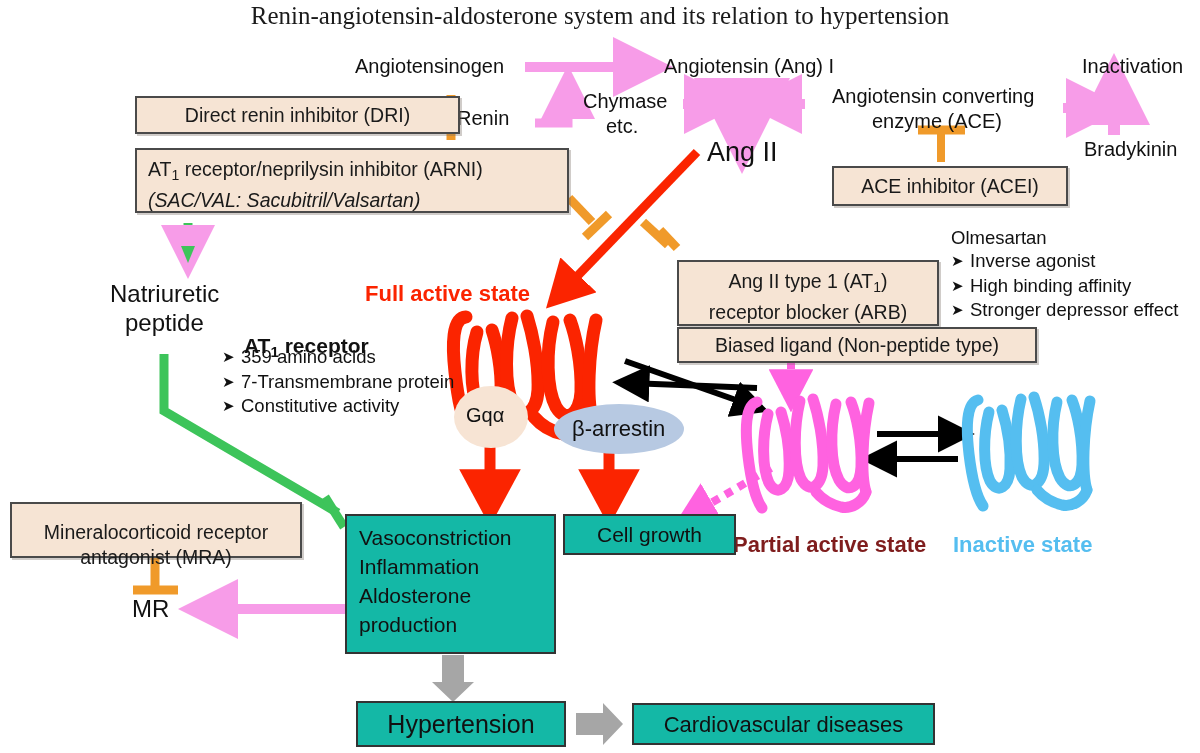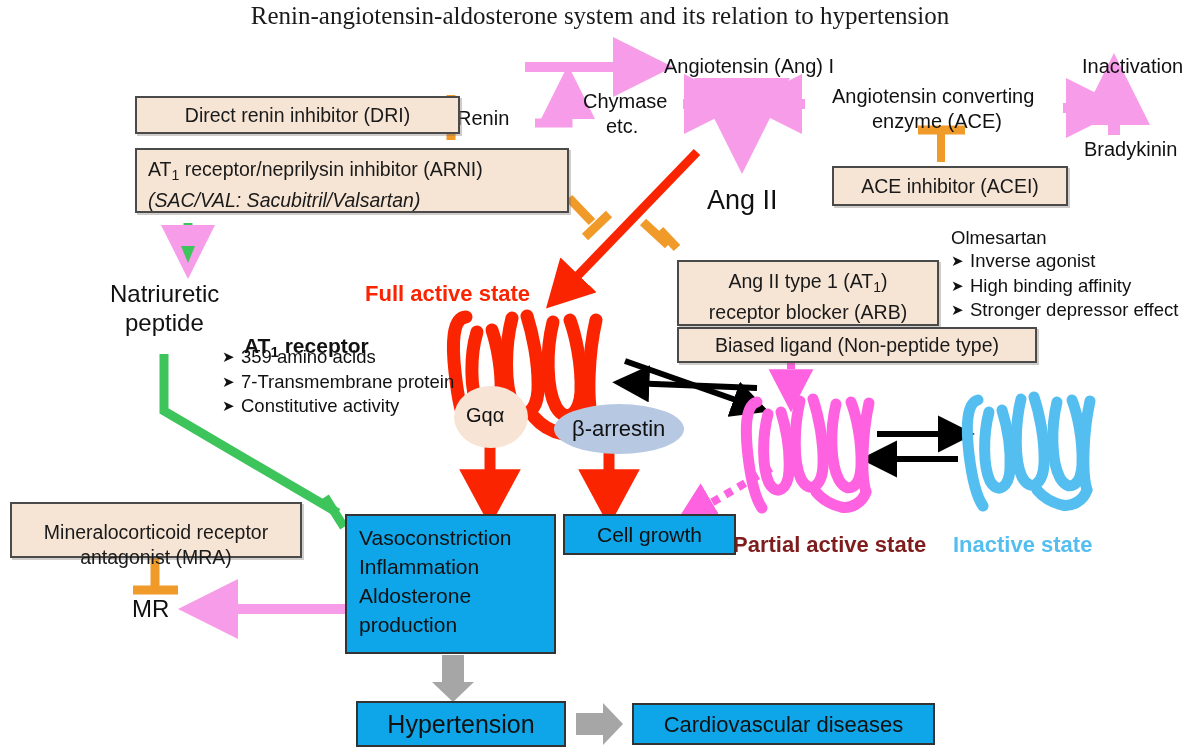--- a/index.html
+++ b/index.html
@@ -46,21 +46,21 @@
     display: flex;
     align-items: center;
     box-shadow: 2px 2px 0 rgba(120,110,100,0.35);
   }
   .dbox.center { justify-content: center; text-align: center; }
   .dbox.left { justify-content: flex-start; padding-left: 11px; }
 
   
   .wbox {
     position: absolute;
-    background: #0ea5e9;
+    background: #14b8a6;
     border: 2px solid #333333;
     box-sizing: border-box;
     color: #111111;
     font-size: 21px;
     line-height: 29px;
   }
   .wbox.pad { padding: 7px 10px 7px 12px; }
   .wbox.ctr { display: flex; align-items: center; justify-content: center; }
 
   .lbl {
@@ -254,25 +254,26 @@
       <path d="M1087,490 C1083,501 1072,507 1062,505 C1050,502 1042,496 1037,490"></path>
     </g>
 
     <ellipse cx="491" cy="417" rx="37" ry="31" fill="#f7e4d4"></ellipse>
 
     <ellipse cx="619" cy="429" rx="65" ry="25" fill="#b7c9e2"></ellipse>
   </svg>
 
   <div class="title">Renin-angiotensin-aldosterone system and its relation to hypertension</div>
 
+  <div class="lbl" style="left:355px; top:54px;">Angiotensinogen</div>
   <div class="lbl" style="left:664px; top:54px;">Angiotensin (Ang) I</div>
   <div class="lbl" style="left:457px; top:106px;">Renin</div>
   <div class="lbl" style="left:583px; top:89px;">Chymase</div>
   <div class="lbl" style="left:606px; top:114px;">etc.</div>
-  <div class="lbl big" style="left:707px; top:140px;margin-top:48px;">Ang II</div>
+  <div class="lbl big" style="left:707px; top:140px;">Ang II</div>
   <div class="lbl" style="left:832px; top:84px;">Angiotensin converting</div>
   <div class="lbl" style="left:872px; top:109px;">enzyme (ACE)</div>
   <div class="lbl" style="left:1082px; top:54px;">Inactivation</div>
   <div class="lbl" style="left:1084px; top:137px;">Bradykinin</div>
 
   <div class="dbox center" style="left:135px; top:96px; width:325px; height:38px;">
     <span>Direct renin inhibitor (DRI)</span>
   </div>
 
   <div class="dbox left" style="left:135px; top:148px; width:434px; height:65px; display:block; padding-top:7px;">

